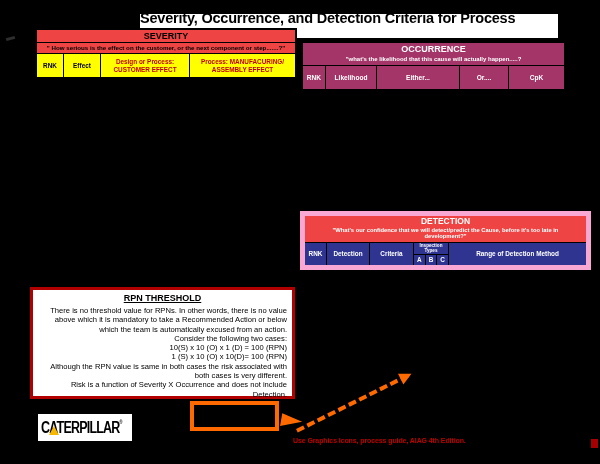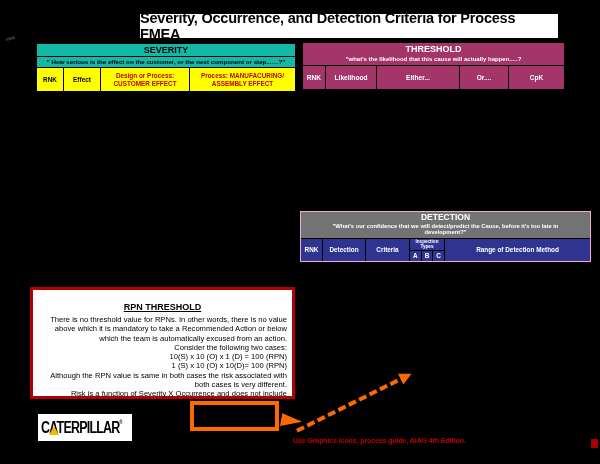--- a/index.html
+++ b/index.html
@@ -18,50 +18,50 @@
   .tbl{position:absolute;box-sizing:border-box;}
   .t-title{font-weight:bold;text-align:center;}
   .t-sub{text-align:center;font-weight:bold;}
   .cols{display:grid;gap:1px;background:#000;border-top:1px solid #000;}
   .cols .cell{
     display:flex;align-items:center;justify-content:center;text-align:center;
     font-weight:bold;white-space:pre-line;line-height:1.15;
   }
 
   
-  #severity{left:35px;top:42px;width:262px;background:#14b8a6;border:2px solid #000;}
+  #severity{left:35px;top:28px;width:262px;background:#ef4444;border:2px solid #000;}
   #severity .t-title{font-size:9px;height:12px;line-height:12px;border-bottom:1px solid #000;color:#000;}
   #severity .t-sub{font-size:6.2px;height:10px;line-height:10px;color:#000;}
   #severity .cols{grid-template-columns:26px 36px 88px 1fr;height:23px;}
   #severity .cell{background:#FFFF00;font-size:6.4px;color:#000;}
   #severity .cell.red{color:#C00000;}
 
   
   #occurrence{left:302px;top:42px;width:263px;background:#A33568;border:1px solid #000;color:#fff;}
   #occurrence .t-title{font-size:9px;height:12px;line-height:12px;}
   #occurrence .t-sub{font-size:6px;height:10px;line-height:8px;}
   #occurrence .cols{grid-template-columns:22px 50px 82px 48px 1fr;height:23px;}
   #occurrence .cell{background:#A33568;font-size:6.6px;color:#fff;}
 
   
-  #detection{left:300px;top:211px;width:291px;background:#737373;border:1px solid #f9a8d4;color:#fff;}
+  #detection{left:300px;top:211px;width:291px;background:#ef4444;border:5px solid #f9a8d4;color:#fff;}
   #detection .t-title{font-size:8.5px;height:11px;line-height:11px;}
   #detection .t-sub{font-size:5.8px;line-height:6.4px;font-weight:bold;padding:0 12px 2px;}
   #detection .cols{grid-template-columns:21px 42px 43px 34px 1fr;height:22px;}
   #detection .cell{background:#2F3490;font-size:6.4px;color:#fff;}
   .insp-cell{display:grid;grid-template-rows:1fr 10px;gap:1px;background:#000;}
   .insp-top{background:#2F3490;font-size:4.6px;font-weight:bold;text-align:center;line-height:5px;
             display:flex;align-items:center;justify-content:center;}
   .insp-abc{display:grid;grid-template-columns:1fr 1fr 1fr;gap:1px;background:#000;}
   .insp-abc span{background:#2F3490;font-size:6.4px;font-weight:bold;text-align:center;line-height:10px;}
 
   
   #rpn-box{
     position:absolute;left:30px;top:287px;width:265px;height:112px;background:#fff;
-    border:3px solid #B20000;box-sizing:border-box;padding:11px 5px;
+    border:3px solid #B20000;box-sizing:border-box;padding:2px 5px;
   }
   #rpn-box .rpn-title{
     text-align:center;font-weight:bold;text-decoration:underline;font-size:9px;
     color:#000;margin:1px 0 3px;
   }
   #rpn-box .rpn-body{font-size:7.6px;line-height:9.3px;color:#000;white-space:pre-line;text-align:right;}
 
   
   #logo-strip{position:absolute;left:38px;top:414px;width:94px;height:27px;background:#fff;}
   #logo-text{
@@ -119,21 +119,21 @@
     <div class="cell">RNK</div>
     <div class="cell">Effect</div>
     <div class="cell red">Design or Process:
 CUSTOMER EFFECT</div>
     <div class="cell red">Process: MANUFACURING/
 ASSEMBLY EFFECT</div>
   </div>
 </div>
 
 <div id="occurrence" class="tbl">
-  <div class="t-title">THRESHOLD</div>
+  <div class="t-title">OCCURRENCE</div>
   <div class="t-sub">"what's the likelihood that this cause will actually happen.....?</div>
   <div class="cols">
     <div class="cell">RNK</div>
     <div class="cell">Likelihood</div>
     <div class="cell">Either...</div>
     <div class="cell">Or....</div>
     <div class="cell">CpK</div>
   </div>
 </div>
 

